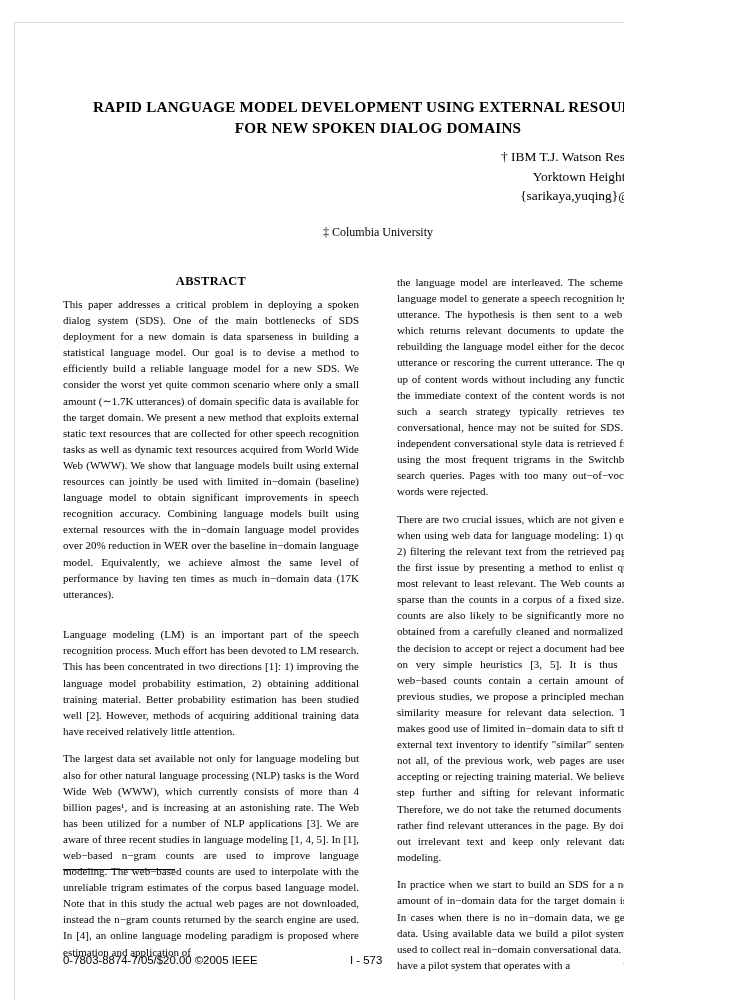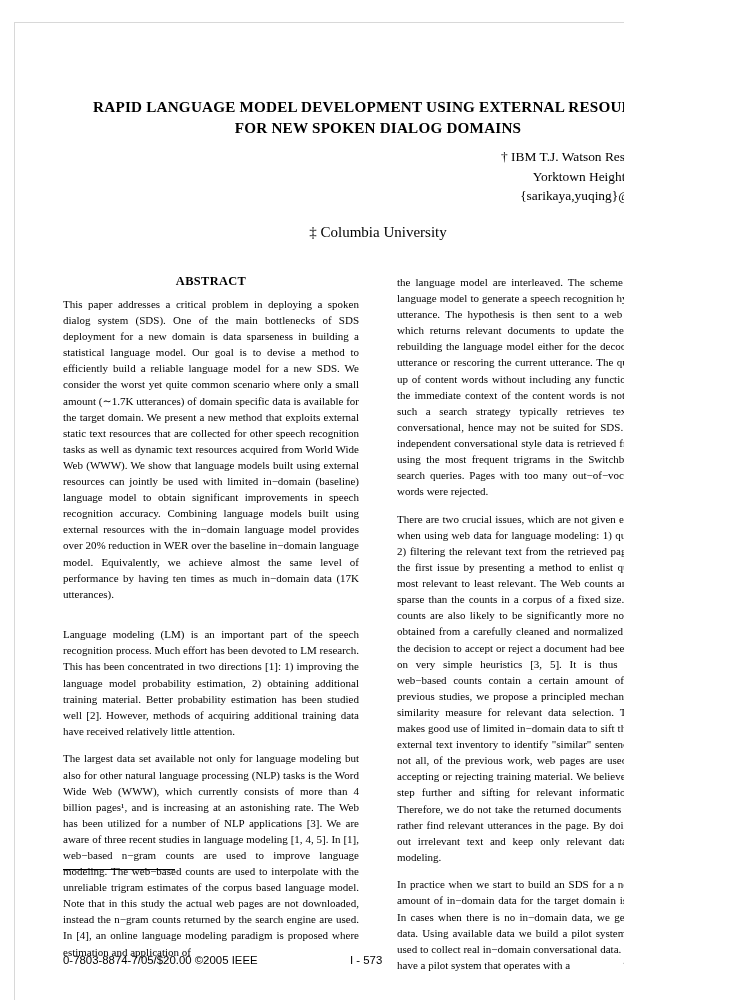--- a/index.html
+++ b/index.html
@@ -54,21 +54,21 @@
     margin: 0 0 4px 0;
   }
   .affil {
     text-align: right;
     font-size: 13.4px;
     line-height: 19.5px;
   }
   .affil .ln { display: block; }
   .affil2 {
     text-align: center;
-    font-size: 15px;
+    font-size: 12px;
     line-height: 19.5px;
     margin-top: 17px;
   }
   .affil2 .ln { display: block; }
 
   
   .cols {
     position: absolute;
     left: 63px;
     top: 262px;

